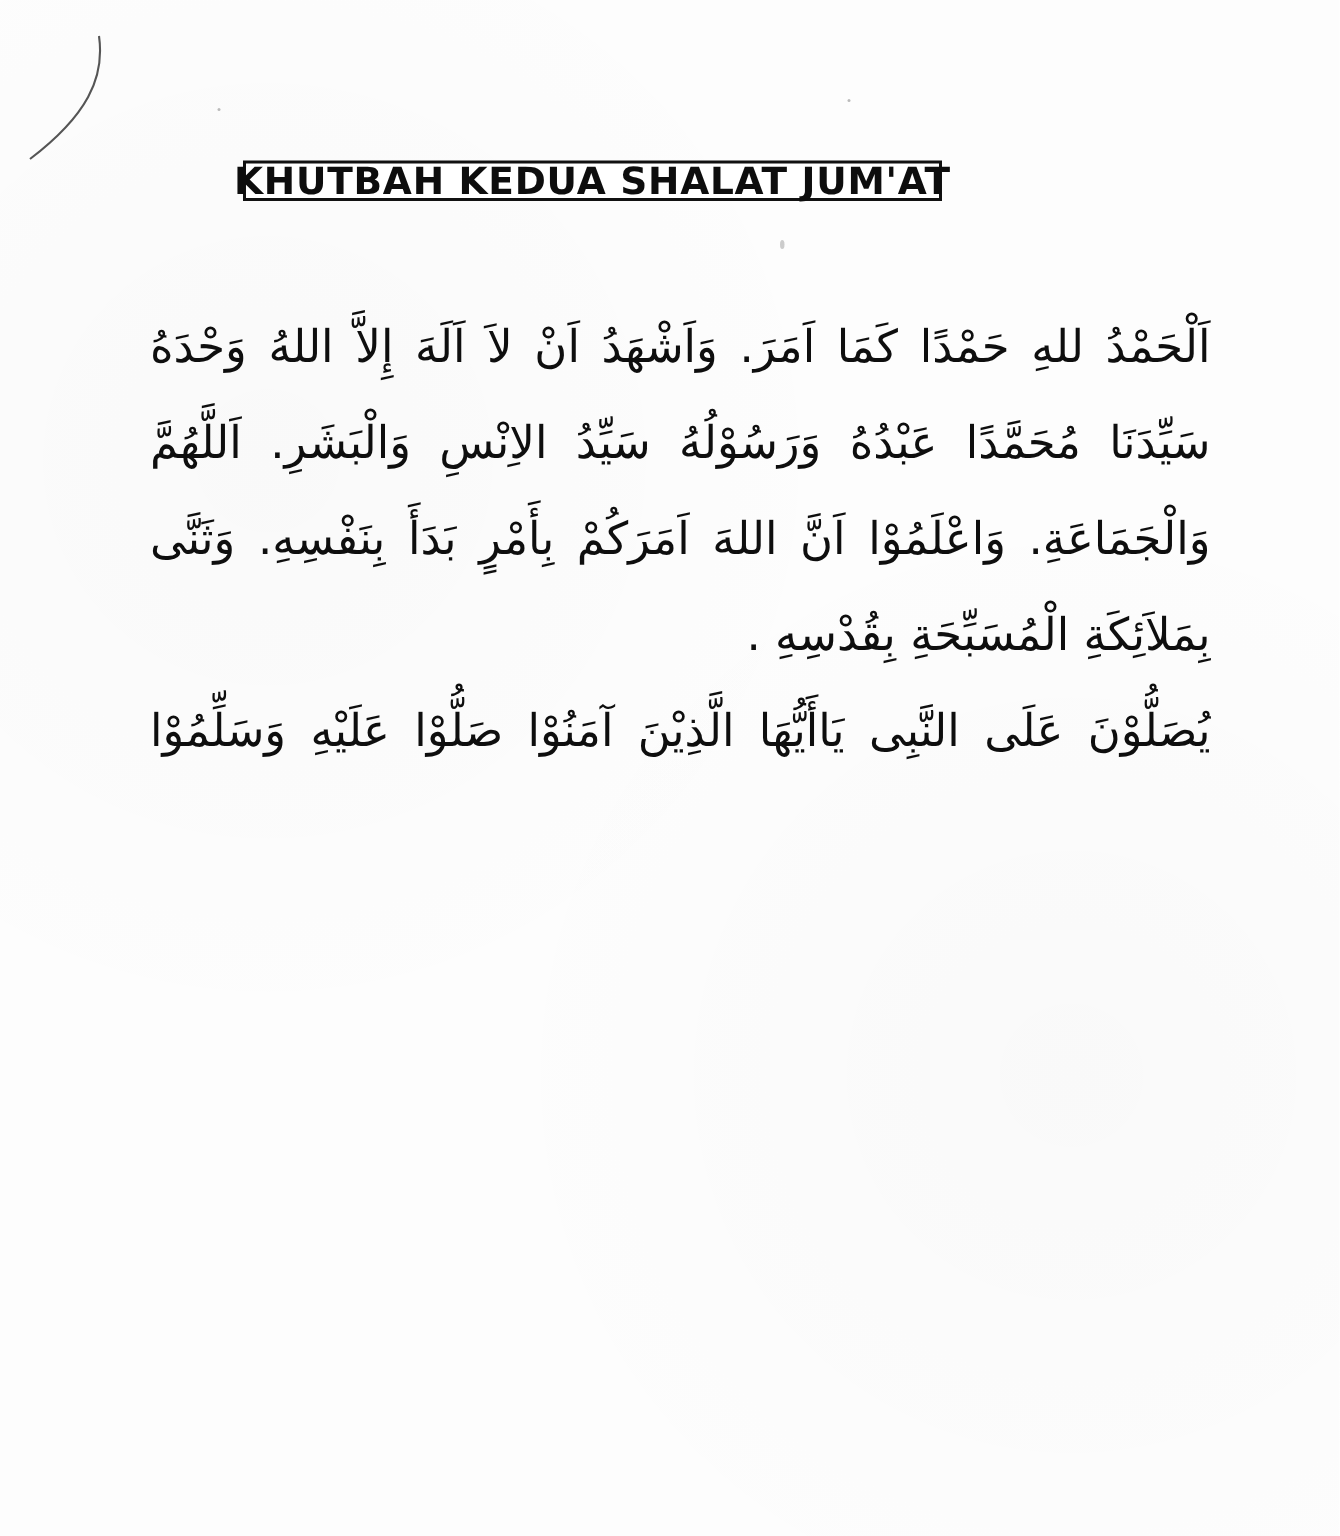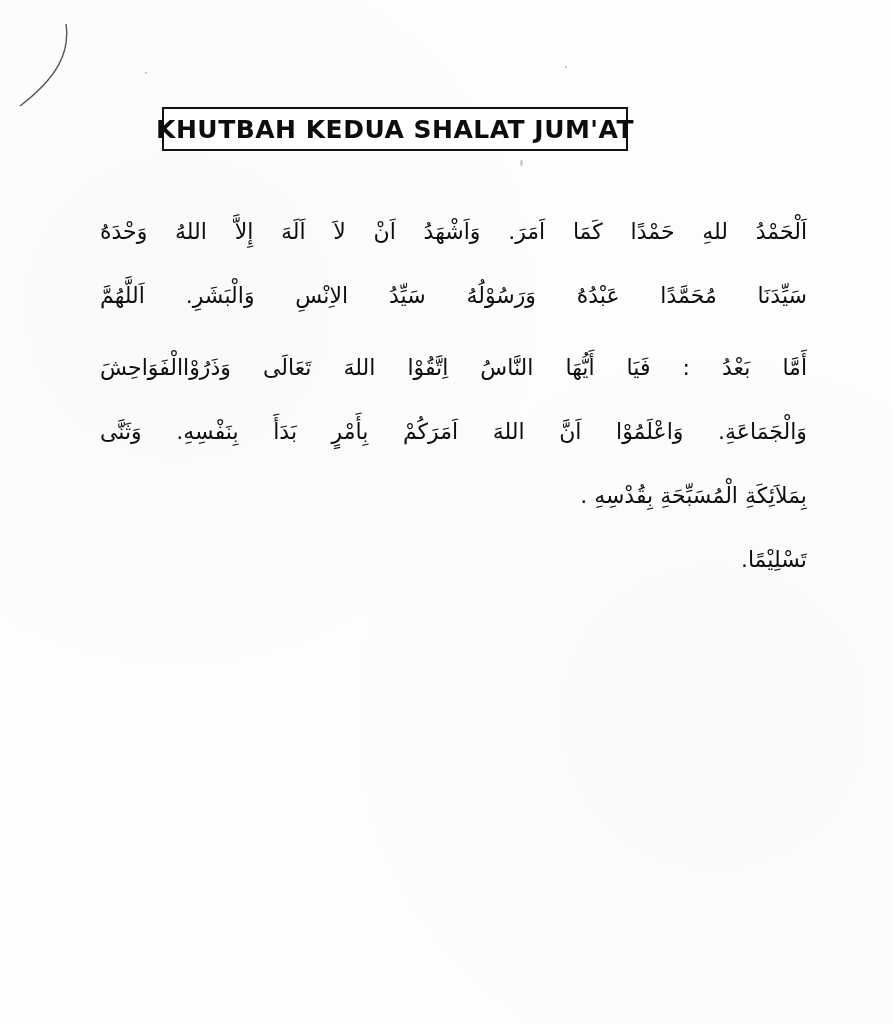--- a/index.html
+++ b/index.html
@@ -29,21 +29,21 @@
       left: 18px;
       top: 22px;
       width: 50px;
       height: 86px;
     }
     .title-box {
       position: absolute;
       left: 162px;
       top: 107px;
       width: 466px;
-      height: 44px;
+      height: 27px;
       border: 2px solid #111;
       box-sizing: border-box;
       display: flex;
       align-items: center;
       justify-content: center;
       background: #ffffff;
     }
     .title-text {
       font-family: "DejaVu Sans", sans-serif;
       font-size: 25px;
@@ -59,21 +59,21 @@
       width: 707px;
       direction: rtl;
       text-align: justify;
       font-family: "DejaVu Sans", sans-serif;
       color: #0e0e0e;
     }
     .line {
       display: block;
       height: 64px;
       line-height: 64px;
-      font-size: 22px;
+      font-size: 30px;
       white-space: nowrap;
       text-align: justify;
       text-align-last: justify;
       overflow: visible;
     }
     .line.short {
       text-align-last: right;
     }
     .line.gap-before {
       margin-top: 8px;
@@ -101,20 +101,19 @@
 
   <div class="title-box">
     <span class="title-text">KHUTBAH KEDUA SHALAT JUM'AT</span>
   </div>
 
   <div class="body-text" lang="ar">
 
     <span class="line">اَلْحَمْدُ للهِ حَمْدًا كَمَا اَمَرَ. وَاَشْهَدُ اَنْ لاَ اَلَهَ إِلاَّ اللهُ وَحْدَهُ</span>
     <span class="line">سَيِّدَنَا مُحَمَّدًا عَبْدُهُ وَرَسُوْلُهُ سَيِّدُ الاِنْسِ وَالْبَشَرِ. اَللَّهُمَّ</span>
 
-    <span class="line gap-before">أَمَّا بَعْدُ : فَيَا أَيُّهَا النَّاسُ اِتَّقُوْا اللهَ تَعَالَى وَذَرُوْاالْفَوَاحِشَ</span>
     <span class="line">وَالْجَمَاعَةِ. وَاعْلَمُوْا اَنَّ اللهَ اَمَرَكُمْ بِأَمْرٍ بَدَأَ بِنَفْسِهِ. وَثَنَّى</span>
     <span class="line short">بِمَلاَئِكَةِ الْمُسَبِّحَةِ بِقُدْسِهِ .</span>
 
-    <span class="line short">تَسْلِيْمًا.</span>
+    <span class="line">يُصَلُّوْنَ عَلَى النَّبِى يَاأَيُّهَا الَّذِيْنَ آمَنُوْا صَلُّوْا عَلَيْهِ وَسَلِّمُوْا</span>
   </div>
 
 </div>
 
 </body></html>

